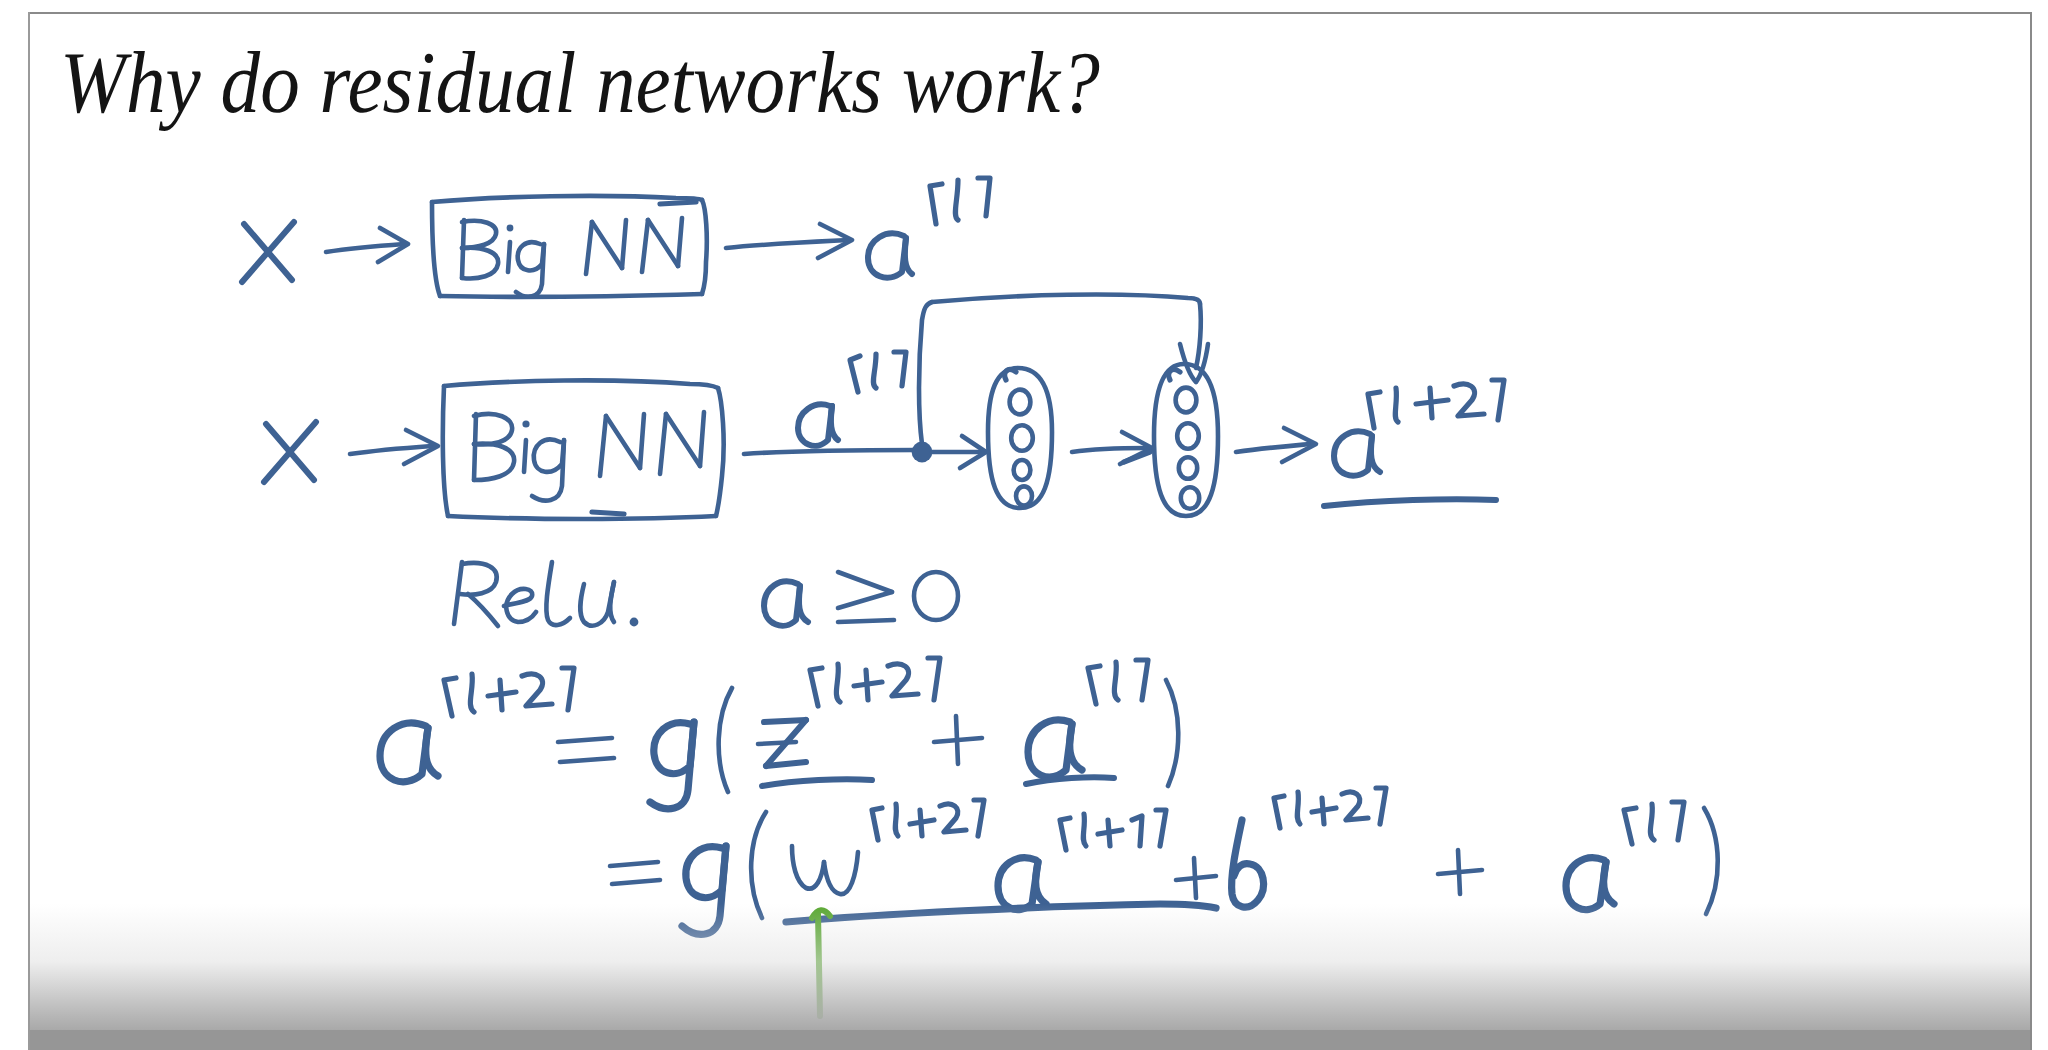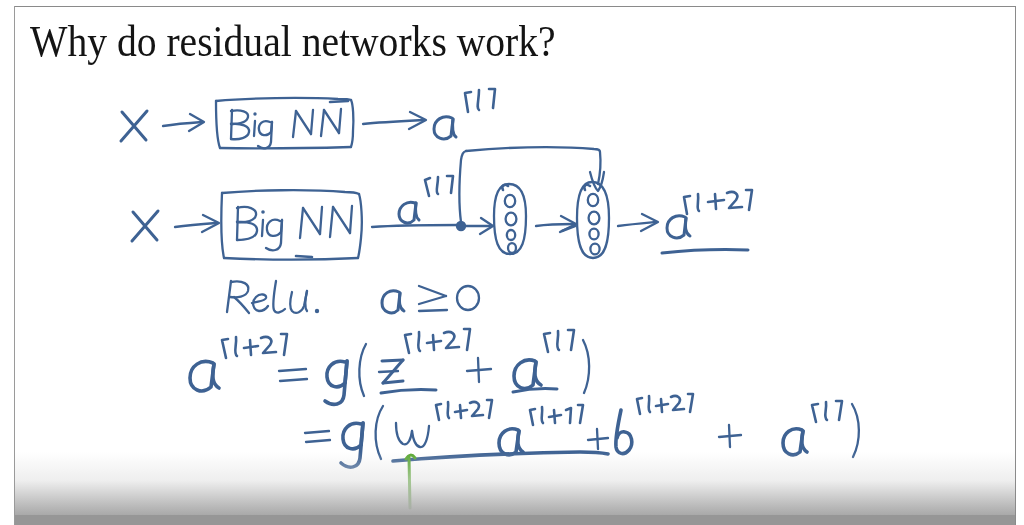--- a/index.html
+++ b/index.html
@@ -6,20 +6,21 @@
   html,body{margin:0;padding:0;background:#ffffff;}
   body{
     width:1024px;height:525px;overflow:hidden;
     font-family:"Liberation Serif", serif;
     position:relative;
   }
   #slide{
     position:absolute;left:0;top:0;width:1024px;height:525px;
     background:#ffffff;
     box-sizing:border-box;
+    font-style:italic;
   }
   
   .frame-top{position:absolute;left:14px;top:6px;width:1002px;height:1px;background:#8a8a8a;}
   .frame-left{position:absolute;left:14px;top:6px;width:1px;height:519px;background:#9a9a9a;}
   .frame-right{position:absolute;left:1015px;top:6px;width:1px;height:519px;background:#8a8a8a;}
   .frame-outer-left{position:absolute;left:0;top:0;width:14px;height:525px;background:#ffffff;}
 
   #title{
     position:absolute;
     left:30px; top:16px;

